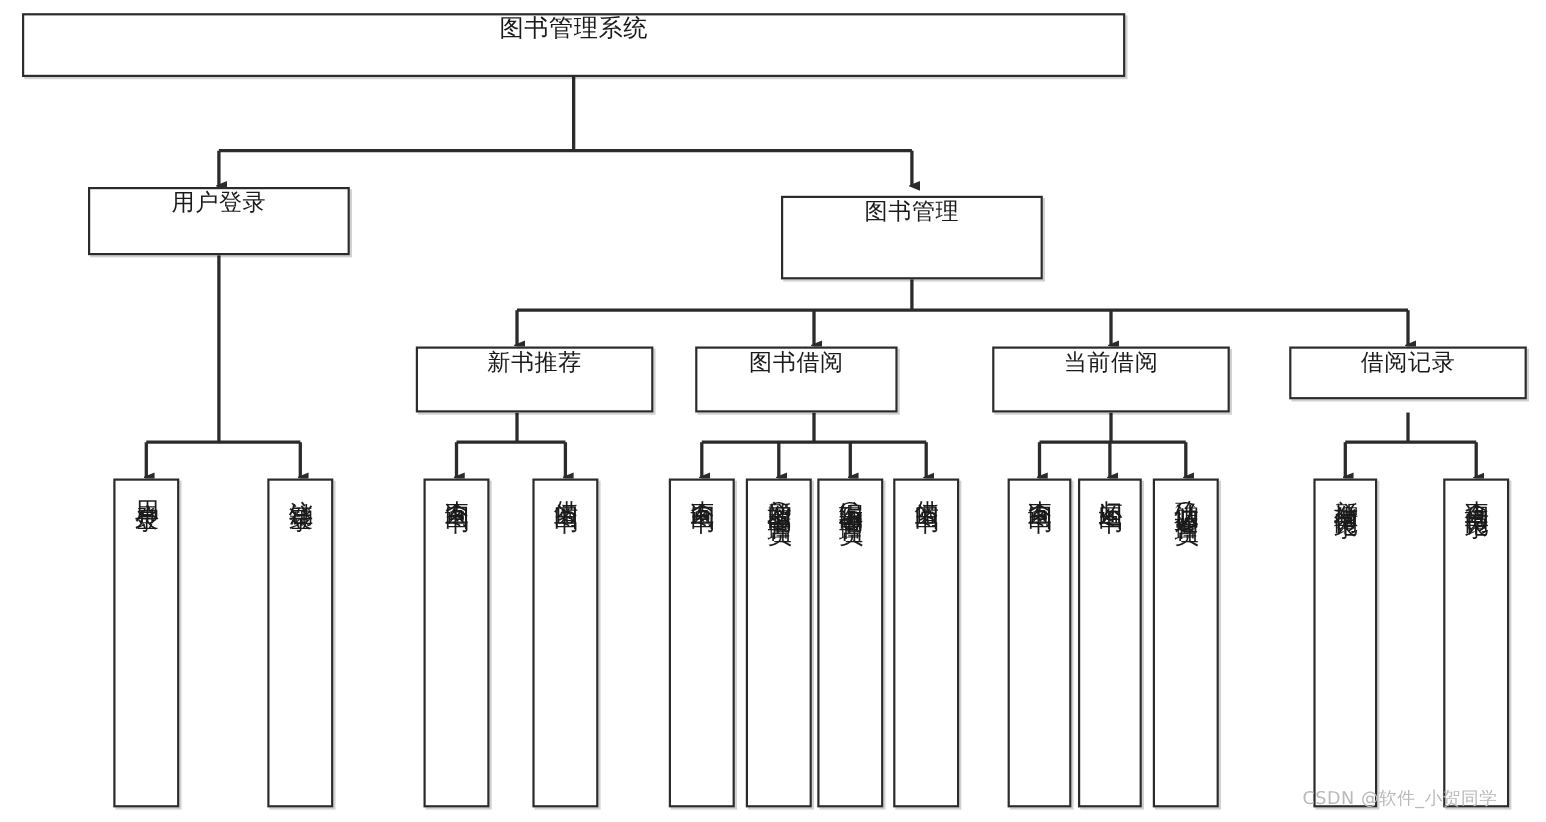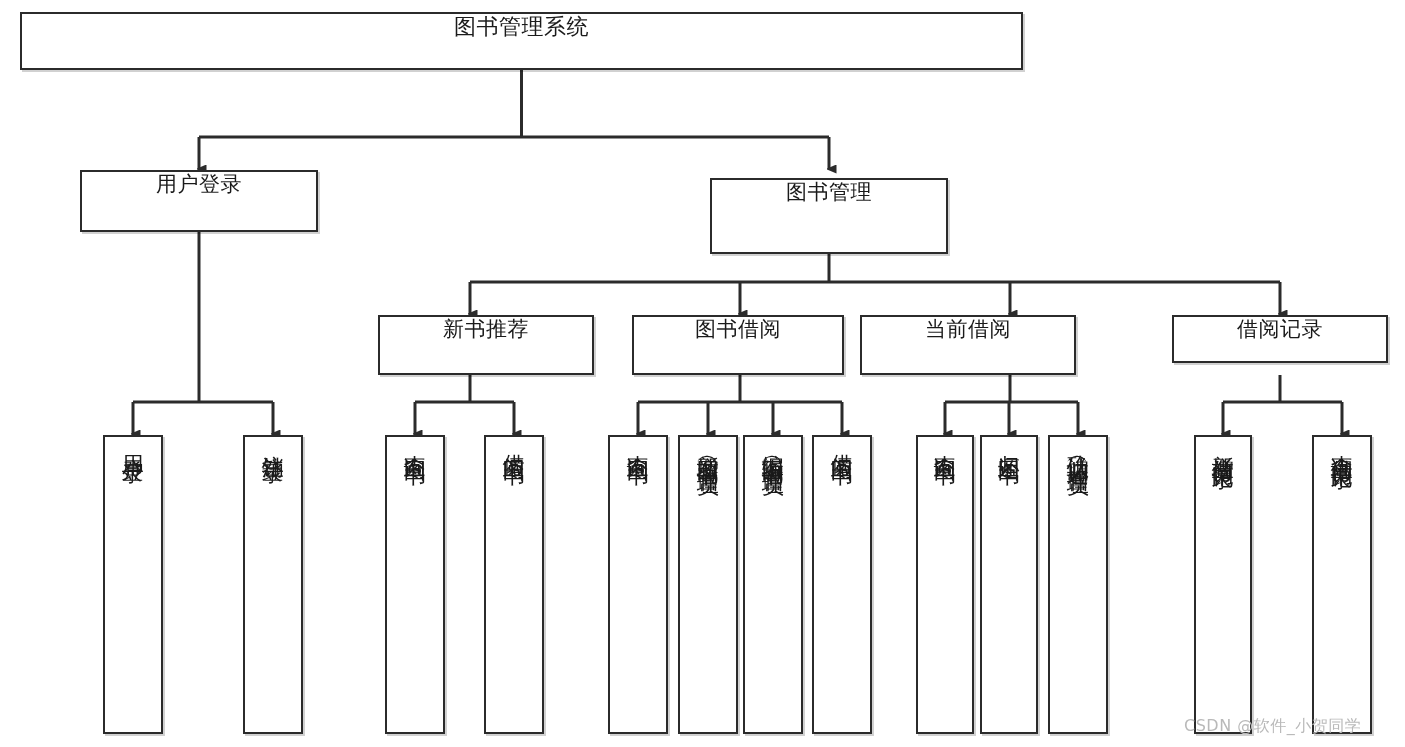--- a/index.html
+++ b/index.html
@@ -113,24 +113,24 @@
       </div>
       <div class="node" style="left: 80px; top: 170px; width: 238px; height: 62px;">
         <span class="node-label">用户登录</span>
       </div>
       <div class="node" style="left: 710px; top: 178px; width: 238px; height: 76px;">
         <span class="node-label">图书管理</span>
       </div>
       <div class="node" style="left: 362px; top: 315px; width: 216px; height: 60px; margin-left: 16px;">
         <span class="node-label">新书推荐</span>
       </div>
-      <div class="node" style="left: 632px; top: 315px; width: 212px; height: 60px;">
+      <div class="node" style="left: 632px; top: 315px; width: 184px; height: 60px;">
         <span class="node-label">图书借阅</span>
       </div>
-      <div class="node" style="left: 860px; top: 315px; width: 216px; height: 60px;">
+      <div class="node" style="left: 902px; top: 315px; width: 216px; height: 60px;">
         <span class="node-label">当前借阅</span>
       </div>
       <div class="node" style="left: 1172px; top: 315px; width: 216px; height: 48px;">
         <span class="node-label">借阅记录</span>
       </div>
       <div class="node vertical" style="left: 103px; top: 435px; width: 60px; height: 299px;">
         <span class="node-label">用户登录</span>
       </div>
       <div class="node vertical" style="left: 243px; top: 435px; width: 60px; height: 299px;">
         <span class="node-label">注销登录</span>

